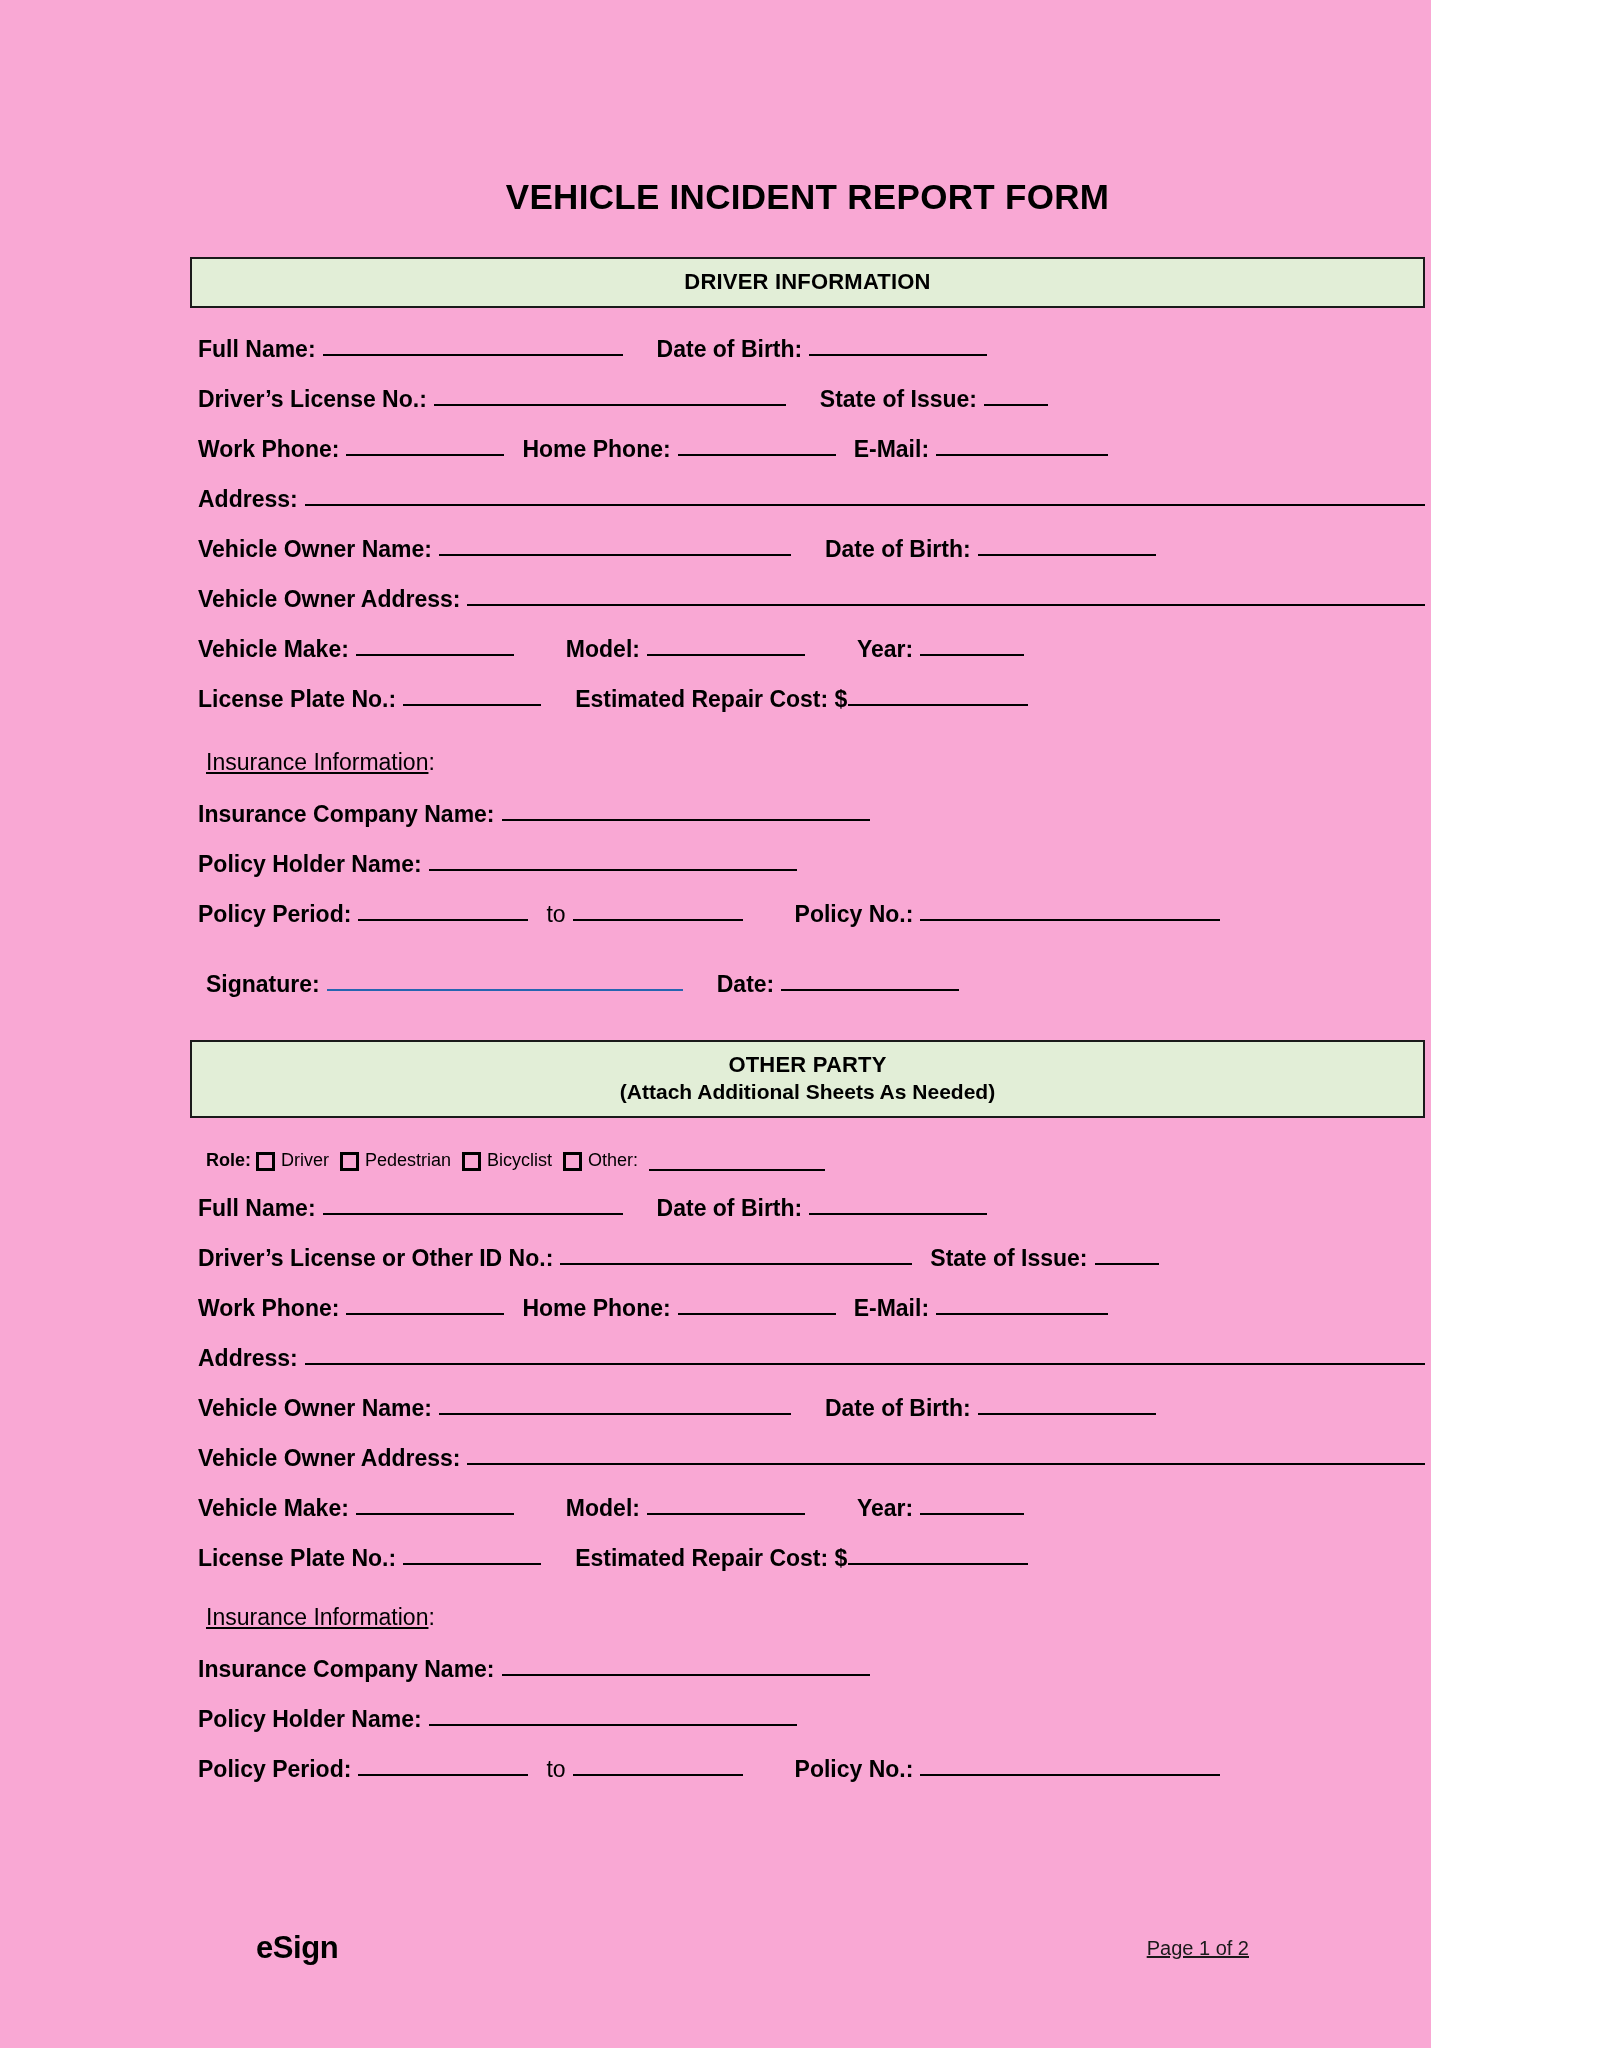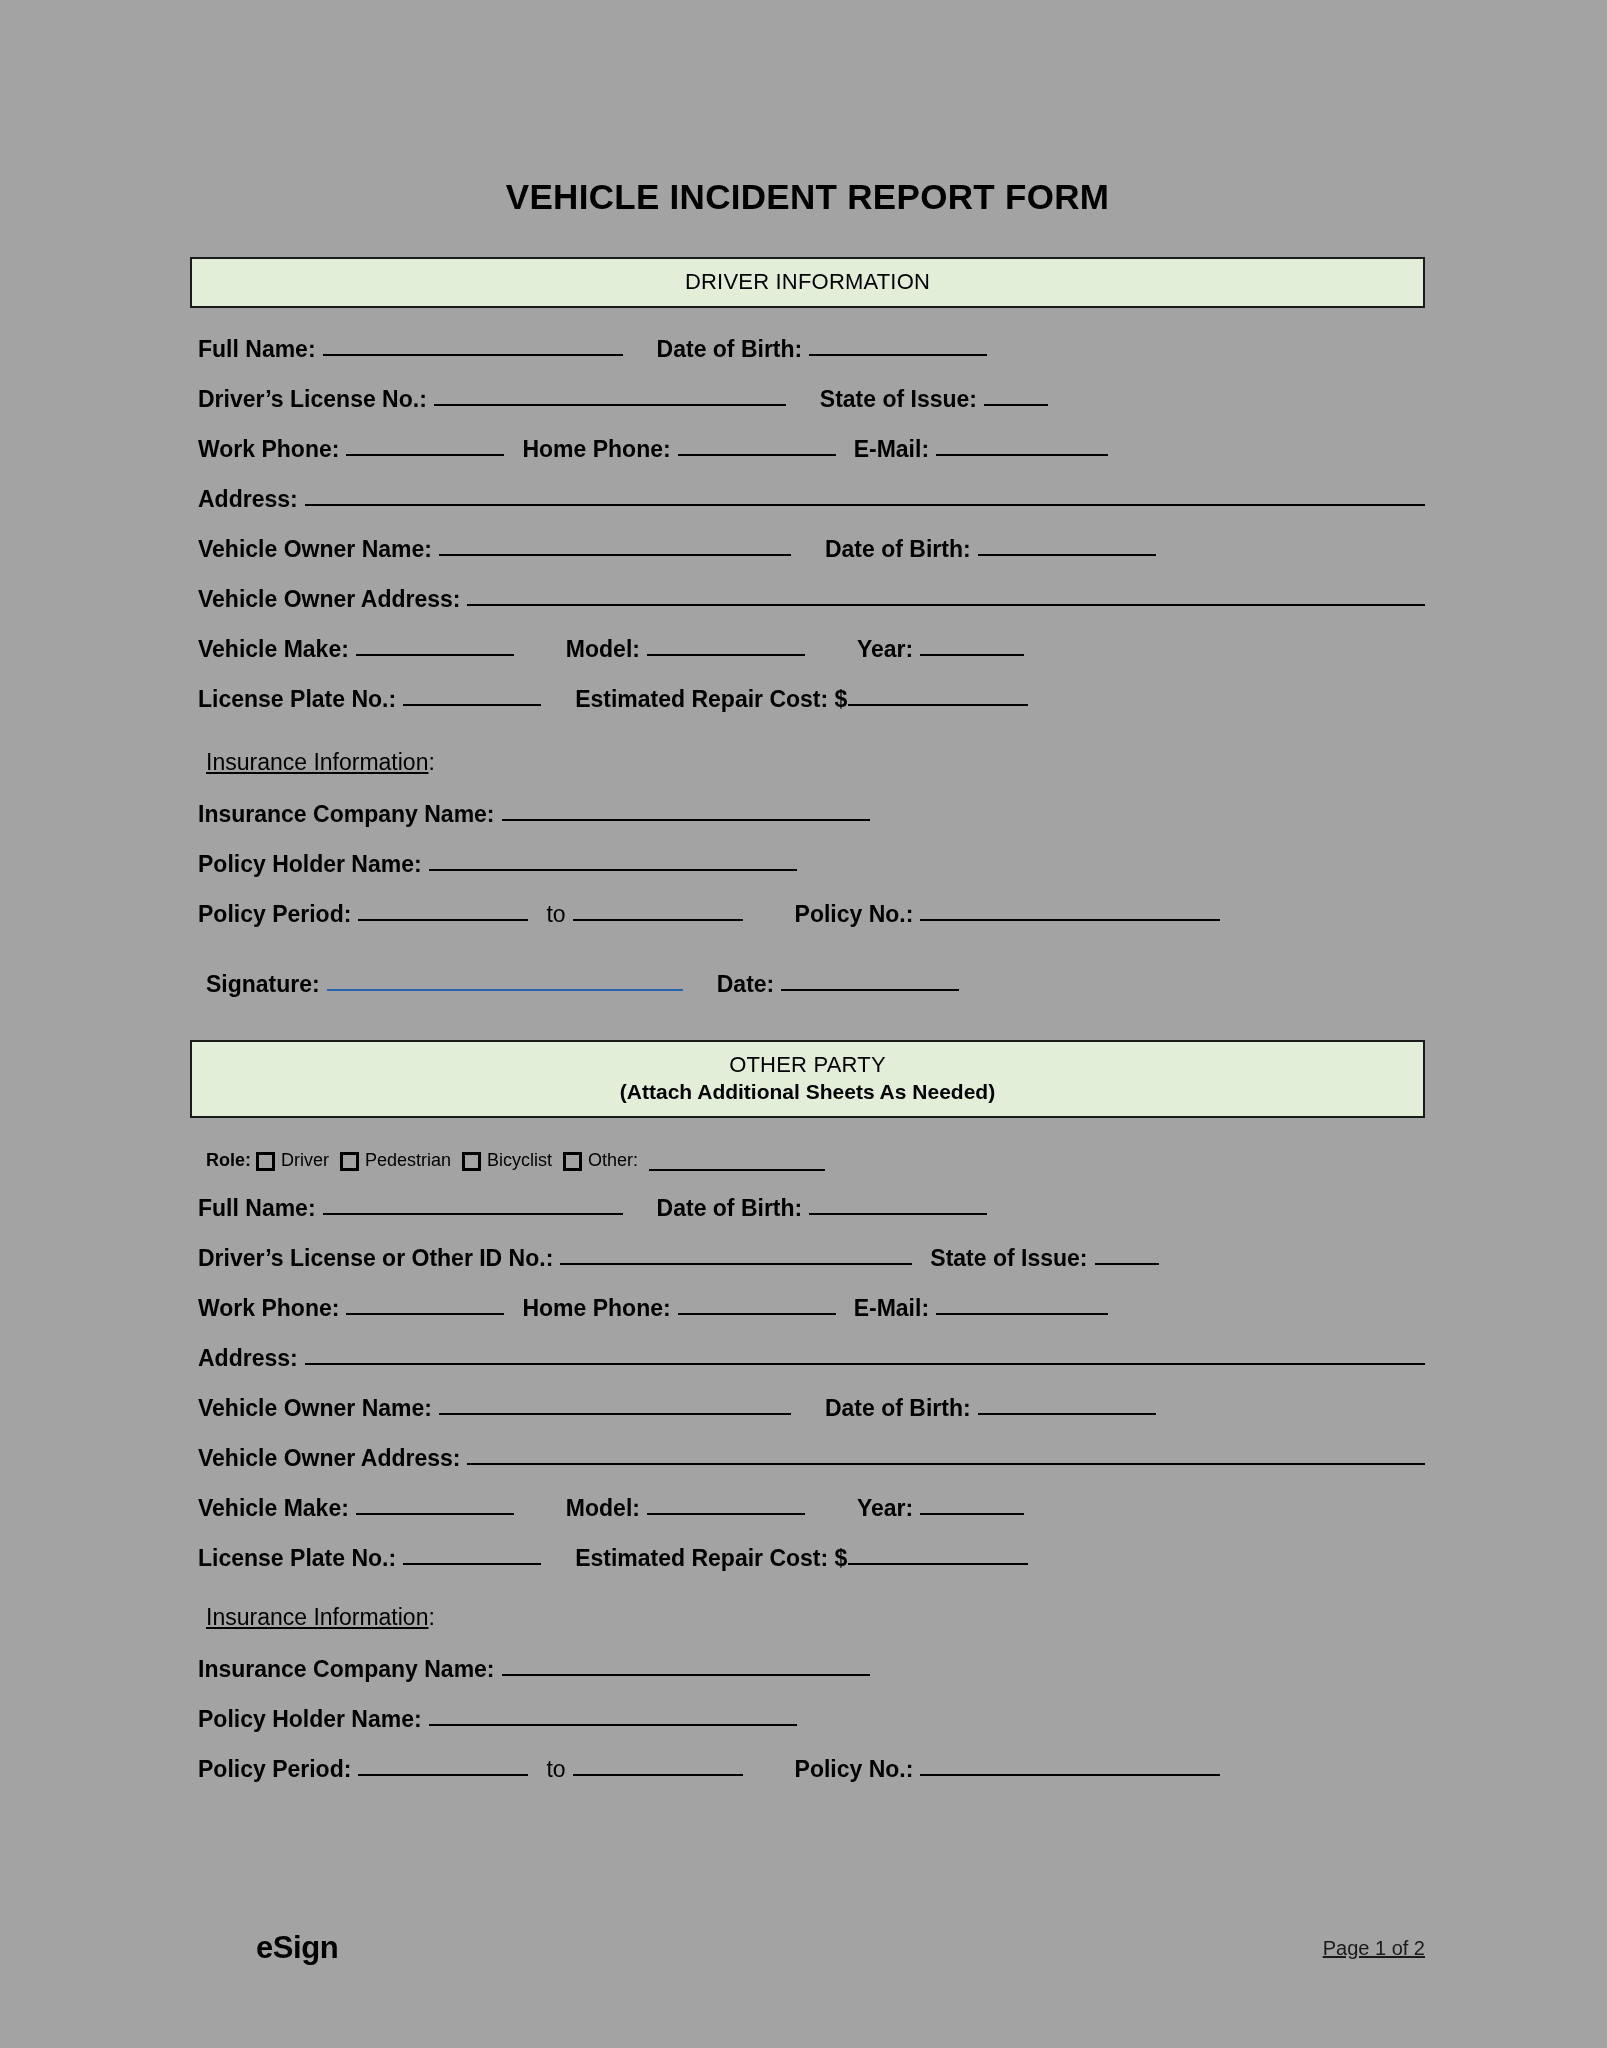--- a/index.html
+++ b/index.html
@@ -12,23 +12,23 @@
     height: 2048px;
     font-family: "Liberation Sans", sans-serif;
     color: #000000;
     position: relative;
     overflow: hidden;
   }
 
   .page {
     position: absolute;
     left: 0; top: 0;
-    width: 1607px;
+    width: 1431px;
     height: 2048px;
-    background: #a3a3a3;
+    background: #f9a8d4;
     box-sizing: border-box;
     padding: 4px;
   }
 
   .content {
     position: absolute;
     left: 190px;
     top: 0;
     width: 1235px;
   }
@@ -48,21 +48,21 @@
   .section-band {
     margin-top: 40px;
     border: 2px solid #1a1a1a;
     background: #e2eed7;
     text-align: center;
     padding: 9px 0 11px 0;
     box-sizing: border-box;
   }
   .band-title {
     font-size: 22px;
-    font-weight: normal;
+    font-weight: bold;
     letter-spacing: 0.2px;
     line-height: 1.25;
   }
   .band-sub {
     font-size: 21px;
     font-weight: bold;
     line-height: 1.25;
   }
 
   

